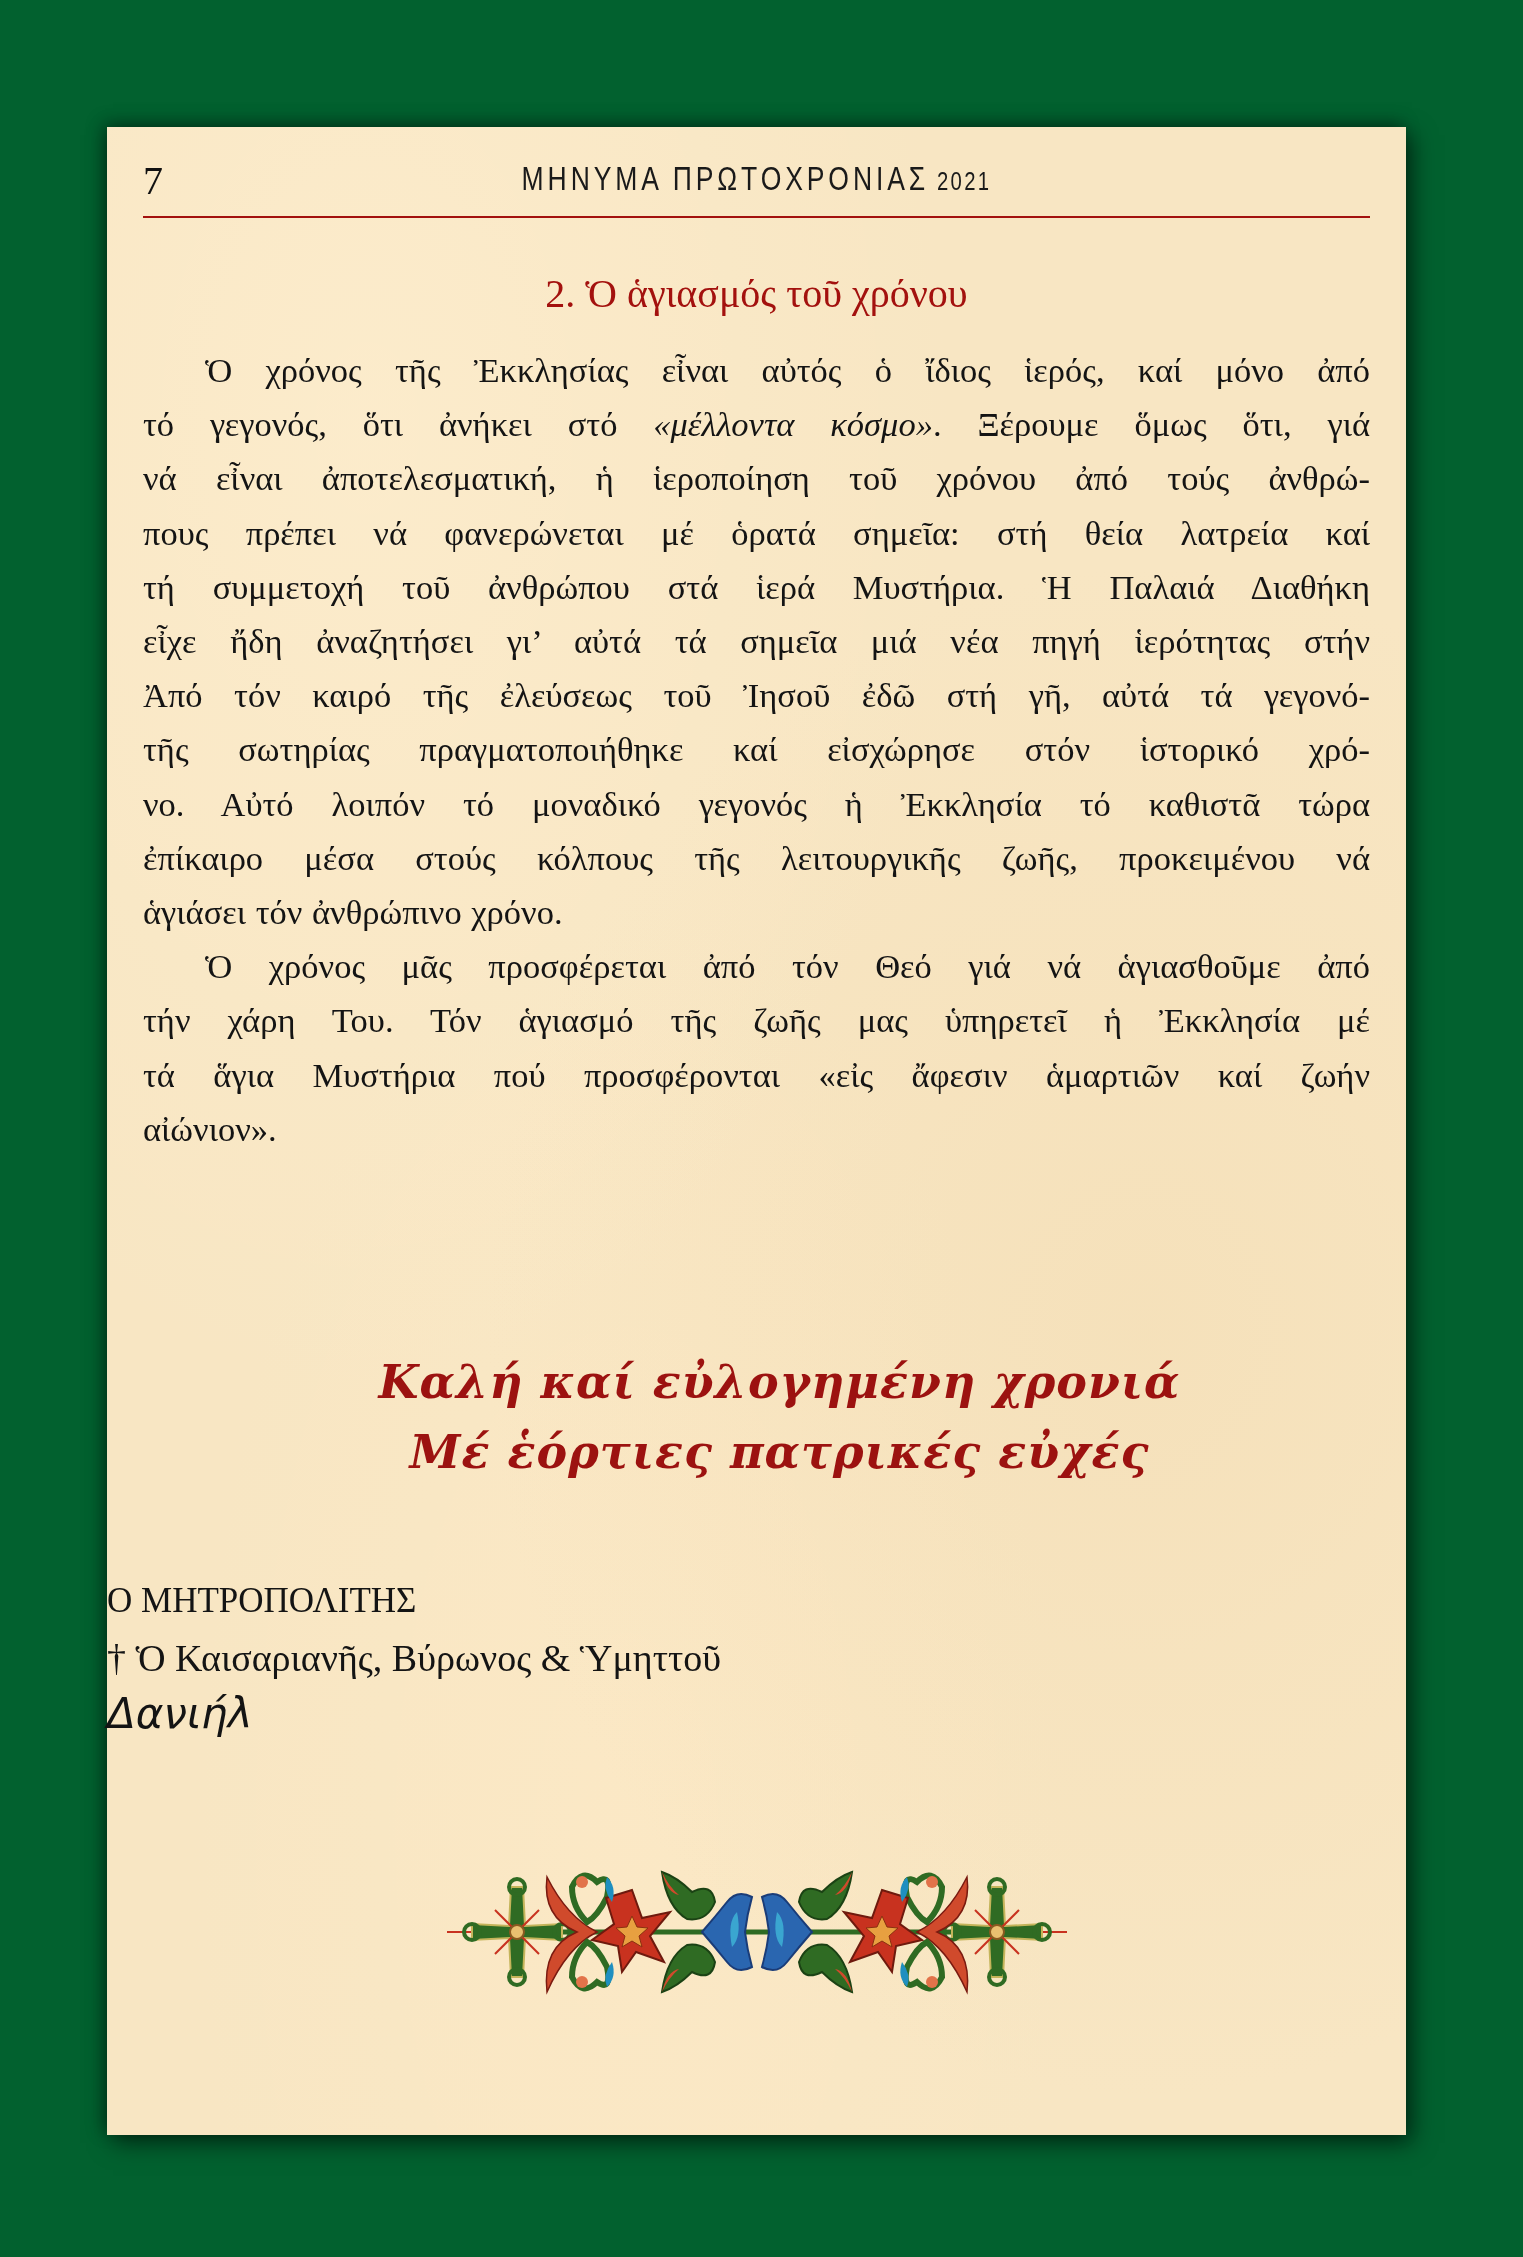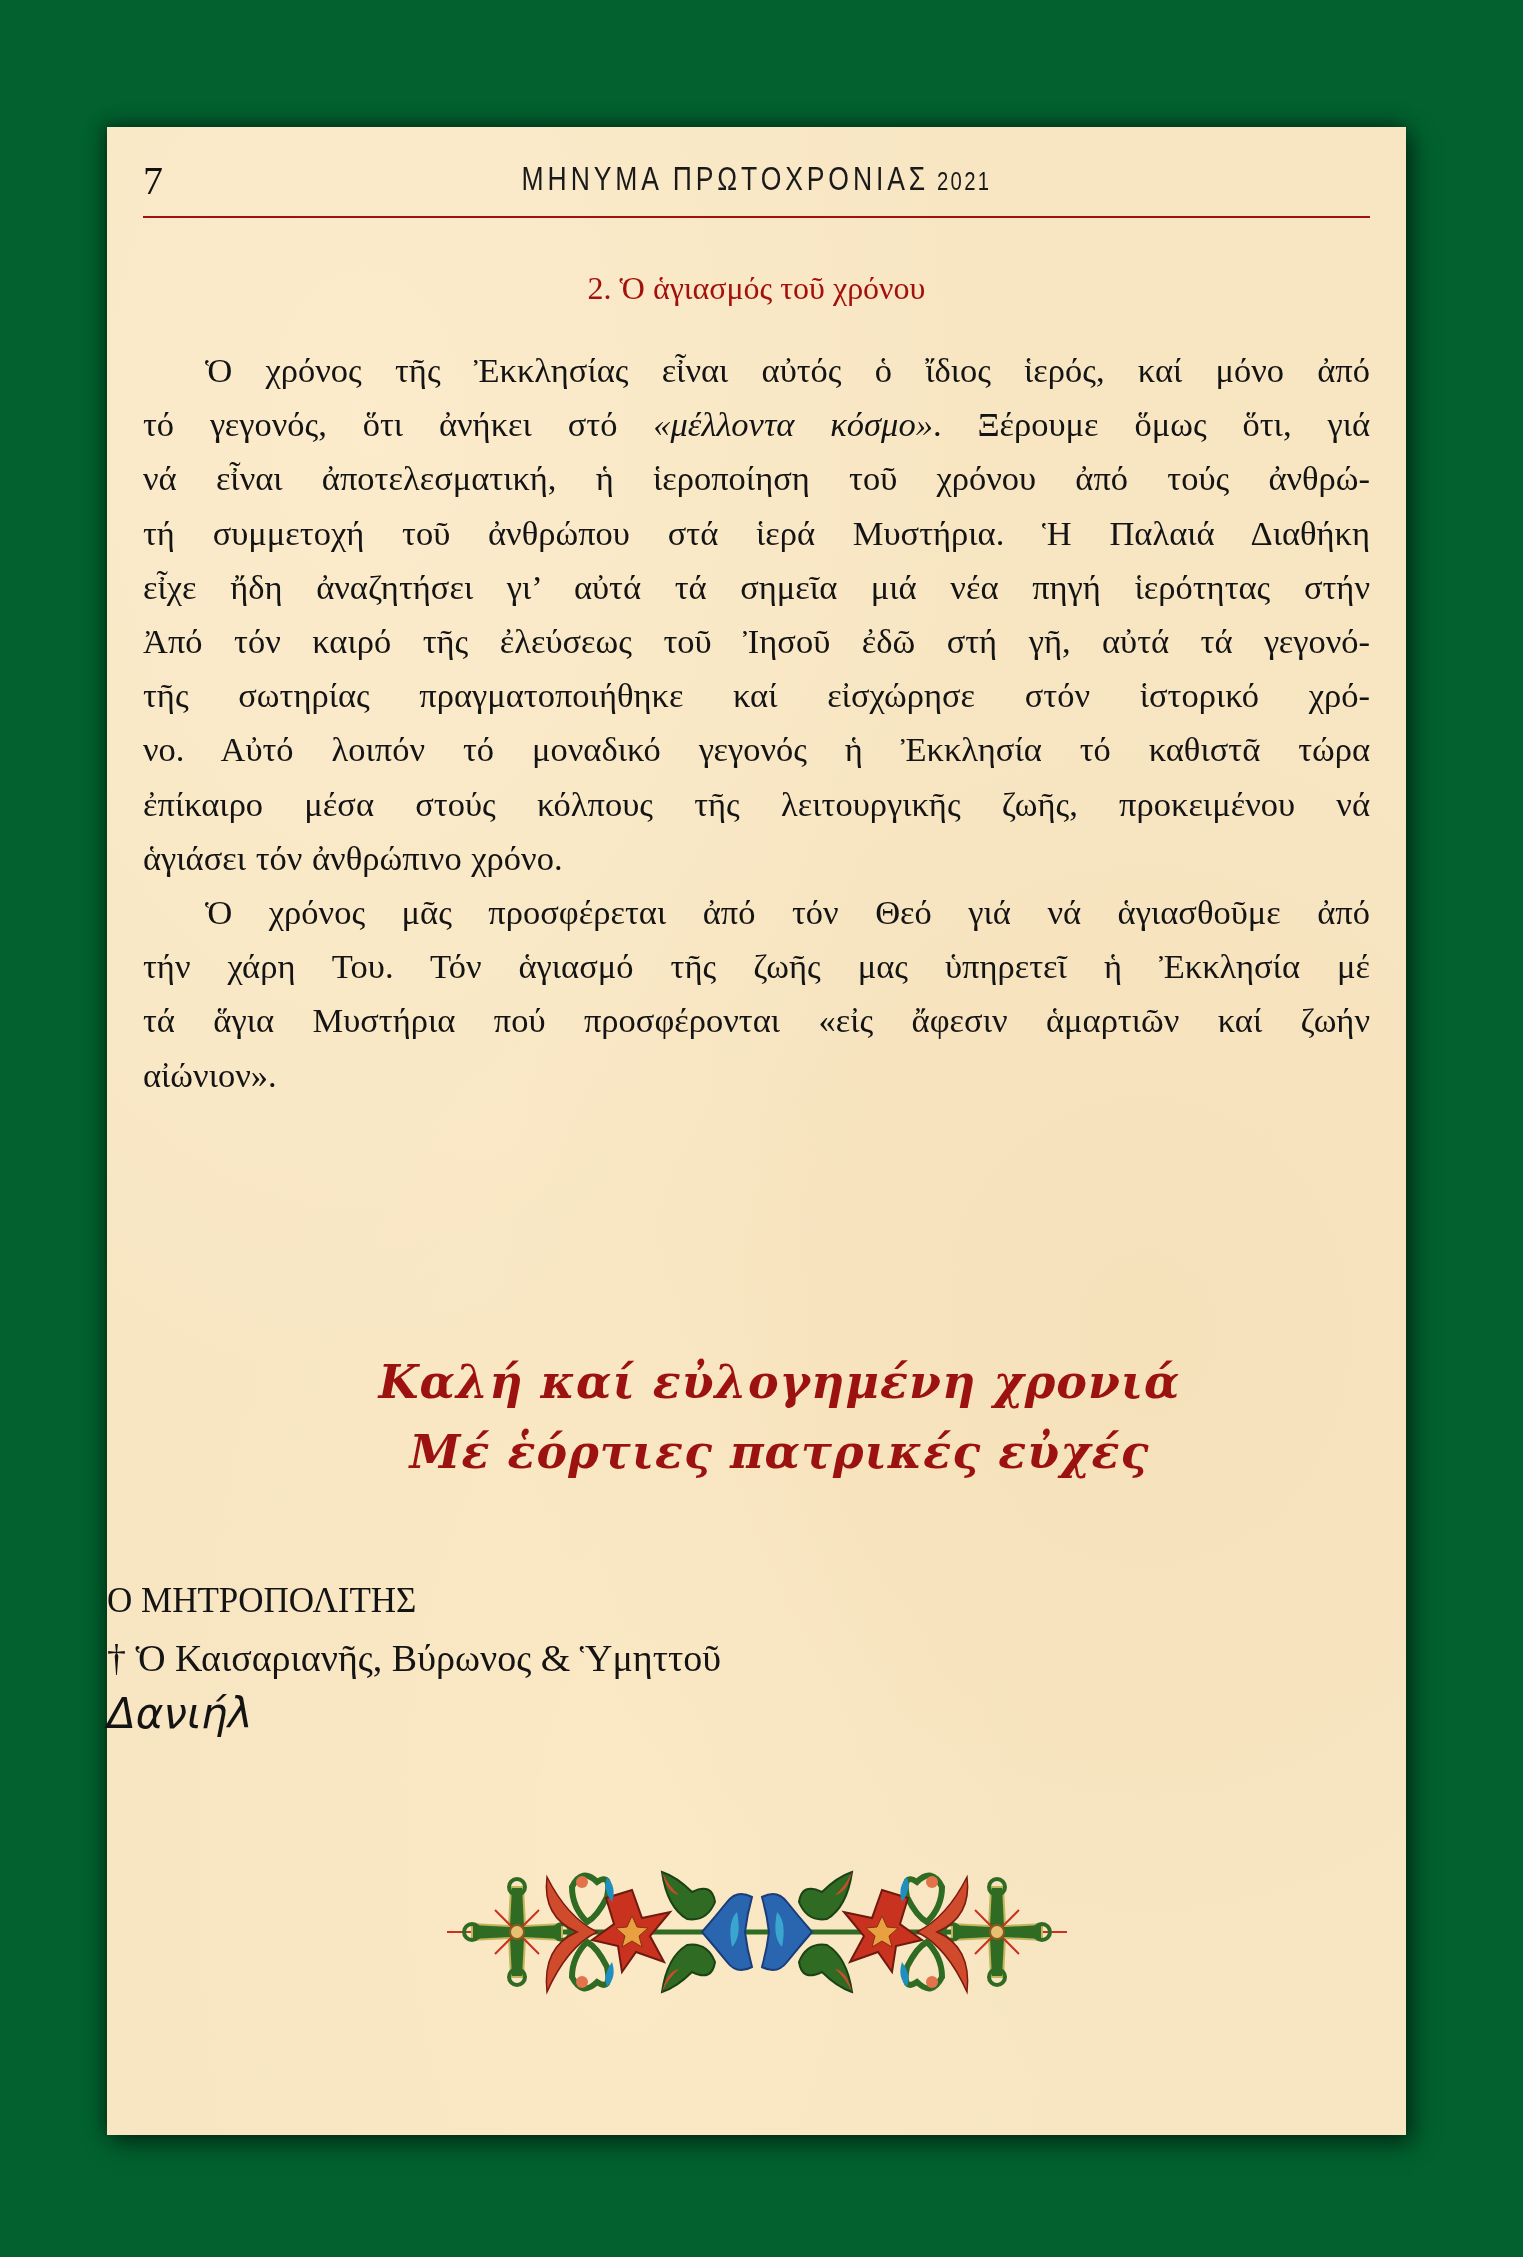--- a/index.html
+++ b/index.html
@@ -67,21 +67,21 @@
       height: 2px;
       background: #a3110e;
     }
     .section-heading {
       position: absolute;
       left: 0;
       right: 0;
       top: 143px;
       text-align: center;
       color: #a3110e;
-      font-size: 32px;
+      font-size: 40px;
       font-family: "Liberation Serif", serif;
     }
     .body-text {
       position: absolute;
       left: 36px;
       right: 36px;
       top: 216px;
       font-size: 34.5px;
       line-height: 54.2px;
       color: #141414;
@@ -168,20 +168,21 @@
   </div>
   <div class="head-rule"></div>
 
   <div class="section-heading">2. Ὁ ἁγιασμός τοῦ χρόνου</div>
 
   <div class="body-text">
     <div class="para">
       <span class="line first">Ὁ χρόνος τῆς Ἐκκλησίας εἶναι αὐτός ὁ ἴδιος ἱερός, καί μόνο ἀπό</span>
       <span class="line"><span>τό γεγονός, ὅτι ἀνήκει στό</span> <span class="italic">«μέλλοντα κόσμο»</span><span>. Ξέρουμε ὅμως ὅτι, γιά</span></span>
       <span class="line">νά εἶναι ἀποτελεσματική, ἡ ἱεροποίηση τοῦ χρόνου ἀπό τούς ἀνθρώ-</span>
+      <span class="line">πους πρέπει νά φανερώνεται μέ ὁρατά σημεῖα: στή θεία λατρεία καί</span>
       <span class="line">τή συμμετοχή τοῦ ἀνθρώπου στά ἱερά Μυστήρια. Ἡ Παλαιά Διαθήκη</span>
       <span class="line">εἶχε ἤδη ἀναζητήσει γι’ αὐτά τά σημεῖα μιά νέα πηγή ἱερότητας στήν</span>
       <span class="line">Ἀπό τόν καιρό τῆς ἐλεύσεως τοῦ Ἰησοῦ ἐδῶ στή γῆ, αὐτά τά γεγονό-</span>
       <span class="line">τῆς σωτηρίας πραγματοποιήθηκε καί εἰσχώρησε στόν ἱστορικό χρό-</span>
       <span class="line">νο. Αὐτό λοιπόν τό μοναδικό γεγονός ἡ Ἐκκλησία τό καθιστᾶ τώρα</span>
       <span class="line">ἐπίκαιρο μέσα στούς κόλπους τῆς λειτουργικῆς ζωῆς, προκειμένου νά</span>
       <span class="line last">ἁγιάσει τόν ἀνθρώπινο χρόνο.</span>
     </div>
     <div class="para">
       <span class="line first">Ὁ χρόνος μᾶς προσφέρεται ἀπό τόν Θεό γιά νά ἁγιασθοῦμε ἀπό</span>

